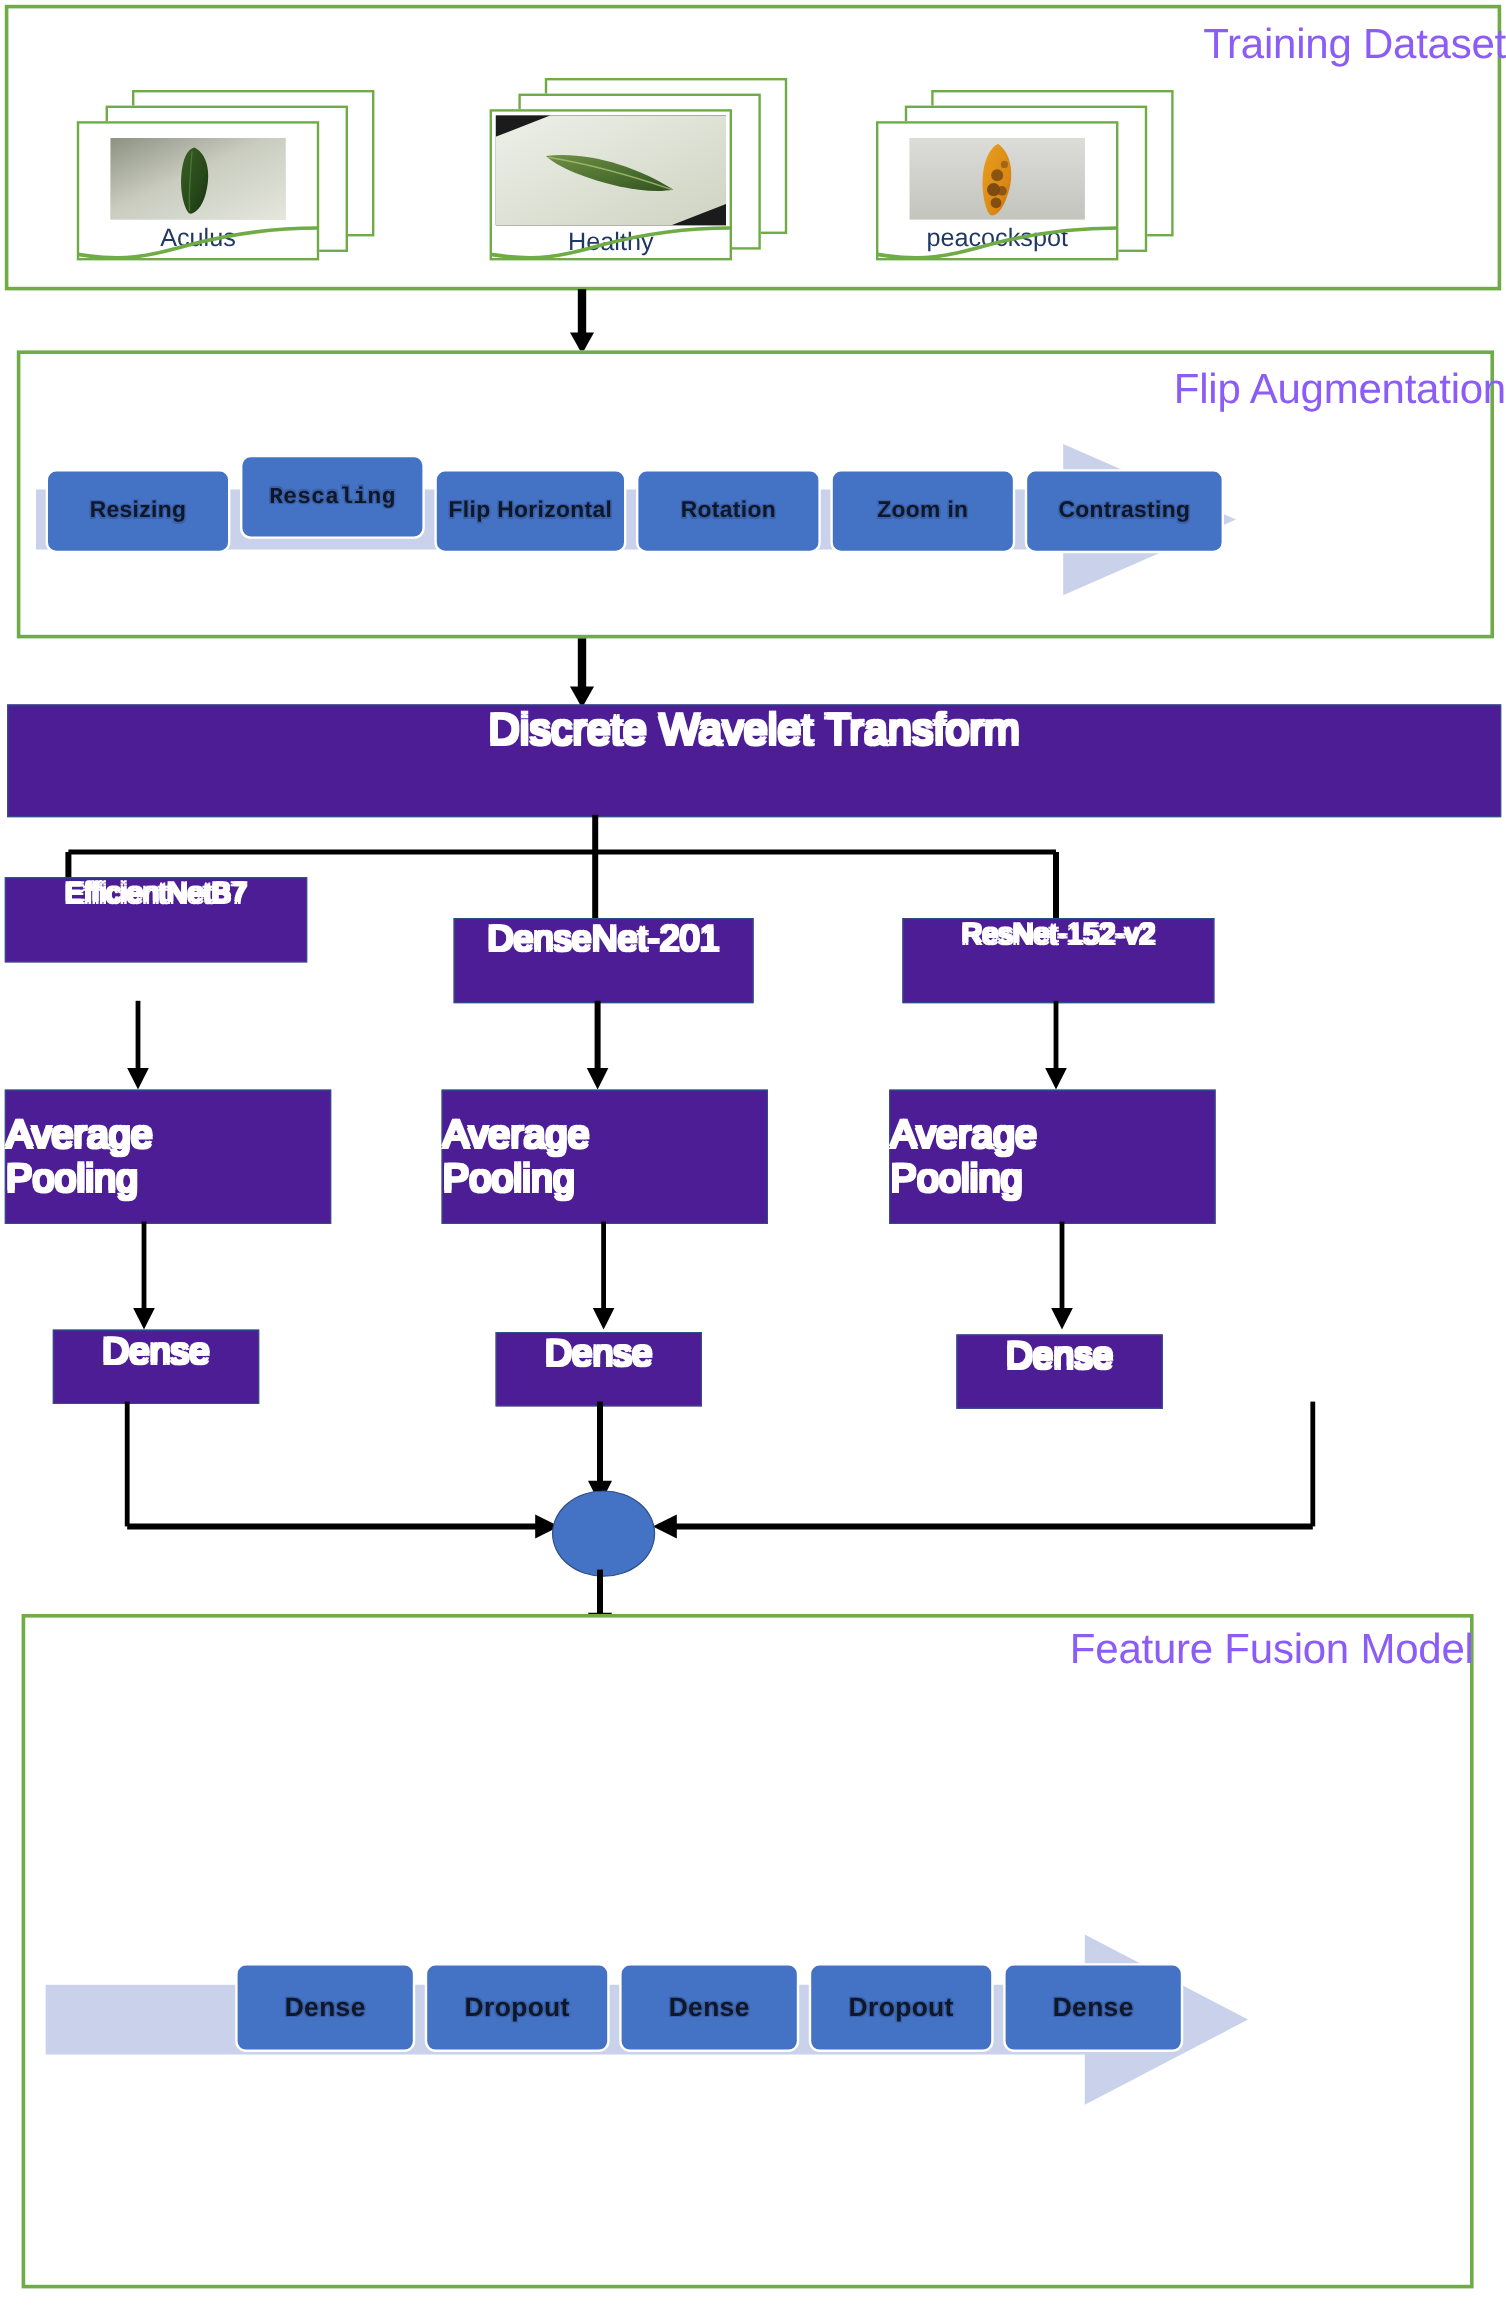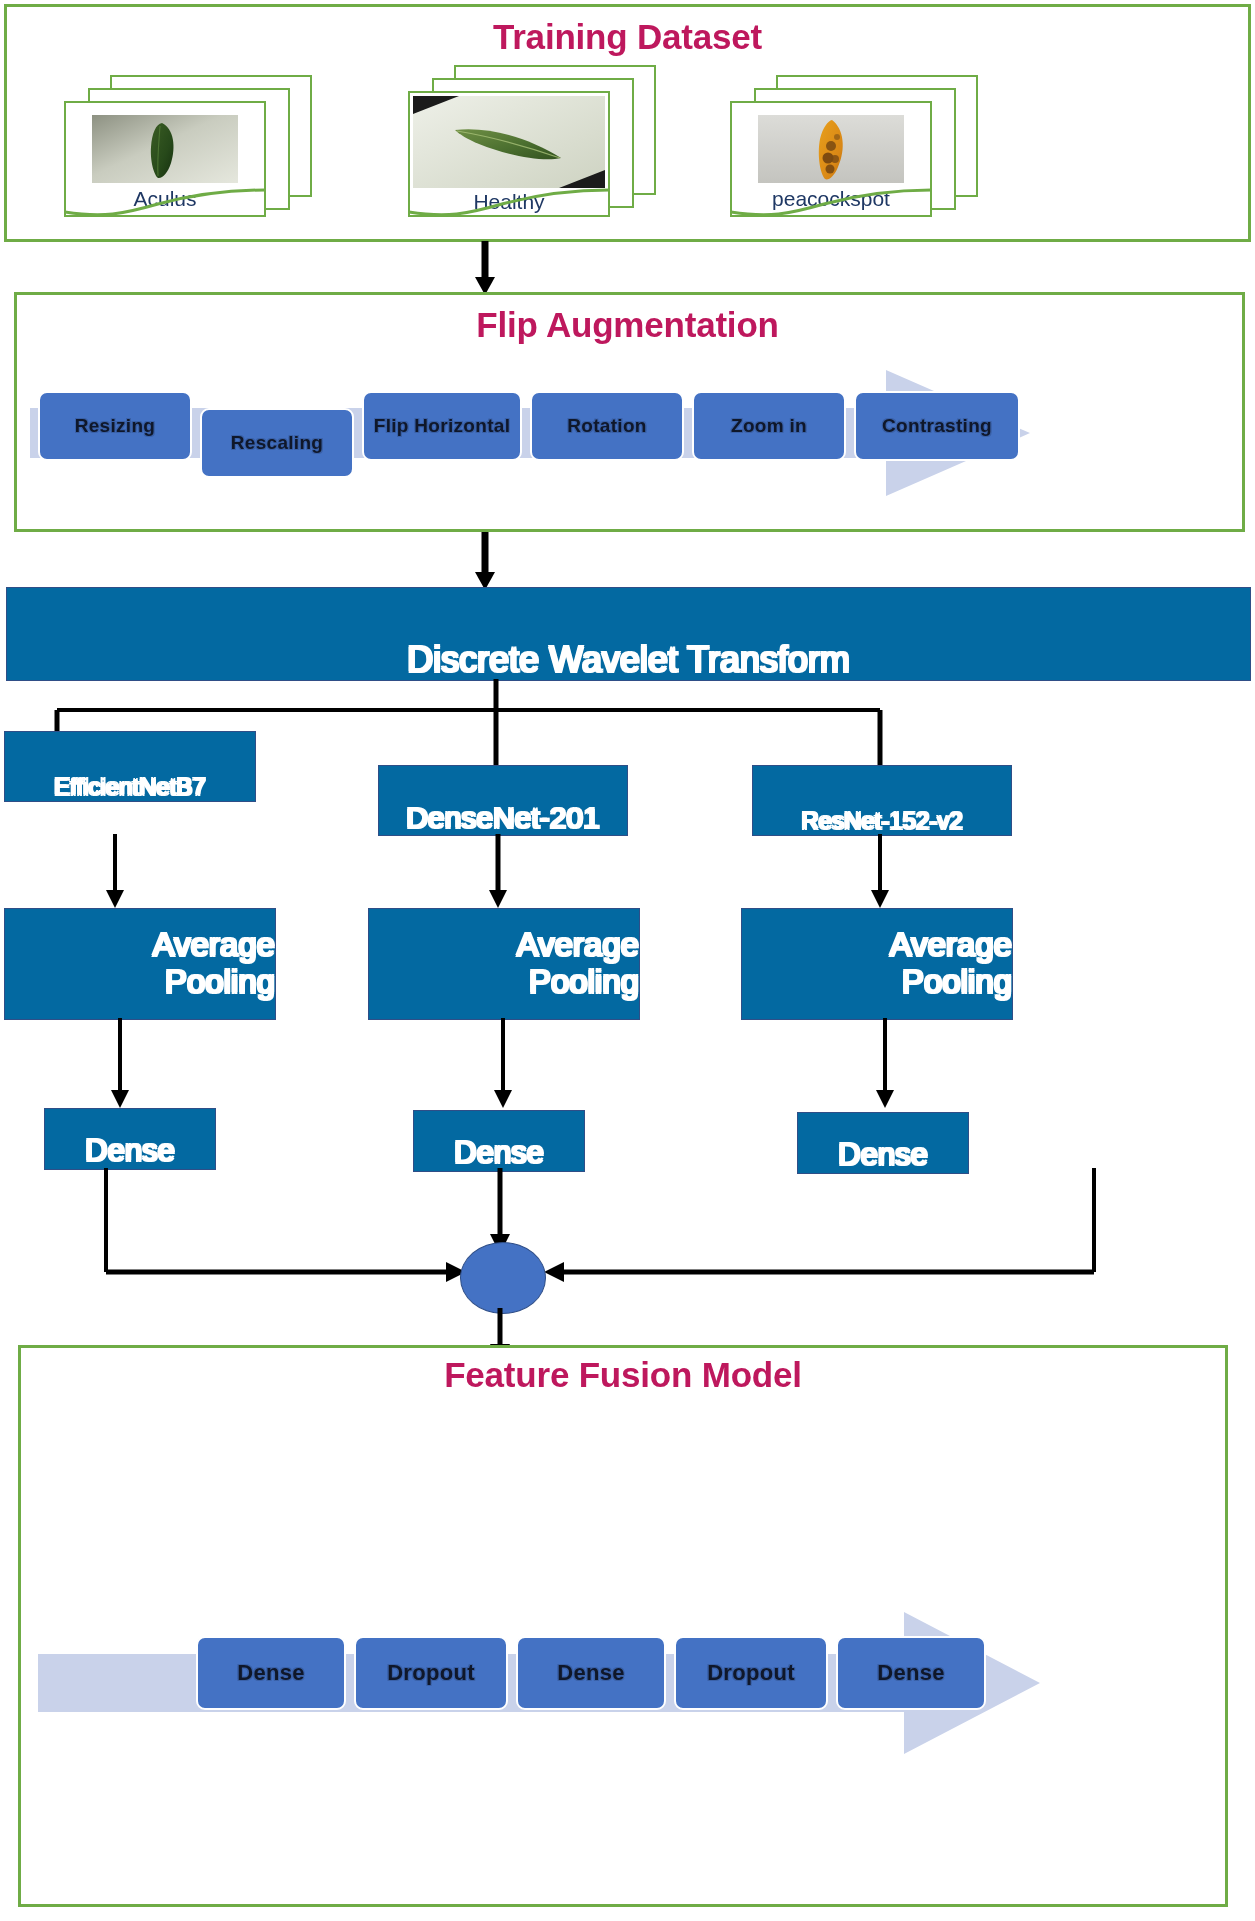--- a/index.html
+++ b/index.html
@@ -19,24 +19,24 @@
   .abs{position:absolute;box-sizing:border-box;}
 
   
   .panel{
     border:3px solid #6FAC46;
     background:#ffffff;
   }
   .panel-title{
     position:absolute;
     left:0;right:0;
-    text-align:center;
+    text-align:right;
     font-size:35px;
-    font-weight:700;
-    color:#be185d;
+    font-weight:400;
+    color:#8b5cf6;
     letter-spacing:-0.2px;
     white-space:nowrap;
   }
 
   
   .stack{position:absolute;}
   .card-ghost{
     position:absolute;
     border:2.5px solid #6FAC46;
     background:#ffffff;
@@ -65,25 +65,25 @@
     left:0;right:0;
     text-align:center;
     font-size:21px;
     color:#1F3864;
     white-space:nowrap;
   }
 
   
   .bluebox{
     position:absolute;
-    background:#0369a1;
+    background:#4c1d95;
     border:1.5px solid #2F4E87;
     color:#ffffff;
     display:flex;
-    align-items:flex-end;
+    align-items:flex-start;
     justify-content:center;
     text-align:center;
     line-height:1.12;
     font-weight:400;
     text-shadow:
       -1.4px -1.4px 0 #ffffff,
        1.4px -1.4px 0 #ffffff,
       -1.4px  1.4px 0 #ffffff,
        1.4px  1.4px 0 #ffffff;
   }
@@ -231,21 +231,21 @@
   </div>
   <div class="panel-title" style="top:305px;">Flip Augmentation</div>
 
   <div class="band-wrap" style="left:30px;top:368px;width:1000px;height:130px;">
     <svg class="band-arrow" viewBox="0 0 1000 130" preserveAspectRatio="none">
       <path d="M0 40 L856 40 L856 2 L1000 65 L856 128 L856 90 L0 90 Z" fill="#C9D2EA"></path>
     </svg>
     <div class="pill" style="left:8px;top:23px;width:150px;height:66px;">
         <span>Resizing</span>
       </div>
-    <div class="pill" style="left:170px;top:40px;width:150px;height:66px;">
+    <div class="pill" style="left:170px;top:11px;width:150px;height:66px;font-family:Liberation Mono, monospace;">
         <span>Rescaling</span>
       </div>
     <div class="pill" style="left:332px;top:23px;width:156px;height:66px;">
         <span>Flip Horizontal</span>
       </div>
     <div class="pill" style="left:662px;top:23px;width:150px;height:66px;">
         <span>Zoom in</span>
       </div>
     <div class="pill" style="left:500px;top:23px;width:150px;height:66px;">
         <span>Rotation</span>

